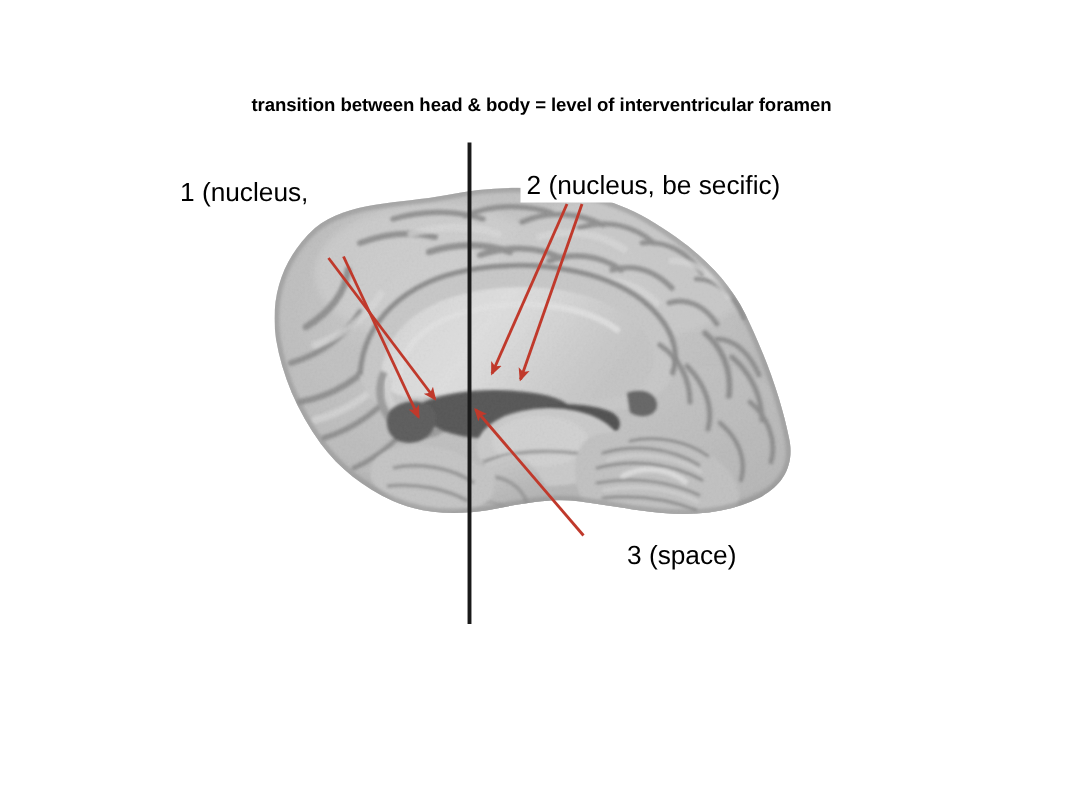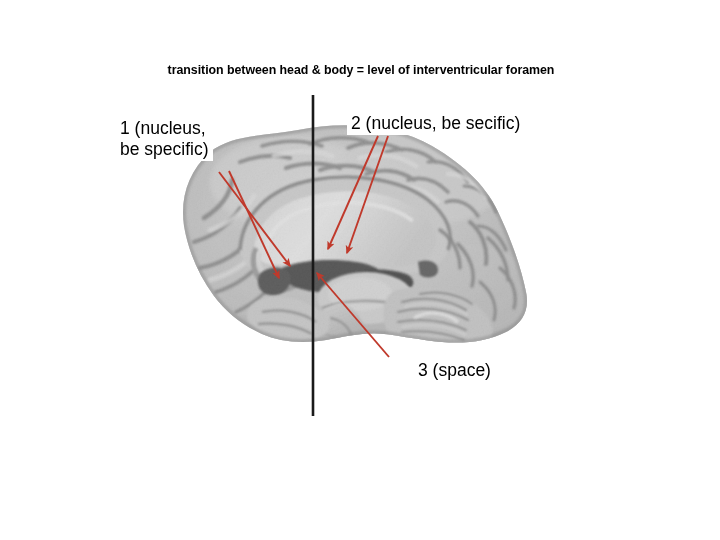--- a/index.html
+++ b/index.html
@@ -310,21 +310,20 @@
                  C 72 203, 56 190, 44 174
                  C 28 152, 18 128, 14 104
                  C 10 76, 18 50, 40 30
                  C 62 12, 96 14, 128 8 Z" fill="none" stroke="#8d8d8d" stroke-width="6" opacity="0.5" filter="url(#soft)"></path>
       </g>
     </svg>
   </div>
 
   <div class="callout" id="label-1">
     <span class="cl-line">1 (nucleus,</span>
-    <span class="cl-line">be specific)</span>
   </div>
 
   <div class="callout" id="label-2">
     <span class="cl-line">2 (nucleus, be secific)</span>
   </div>
 
   <div class="callout" id="label-3">
     <span class="cl-line">3 (space)</span>
   </div>
 

